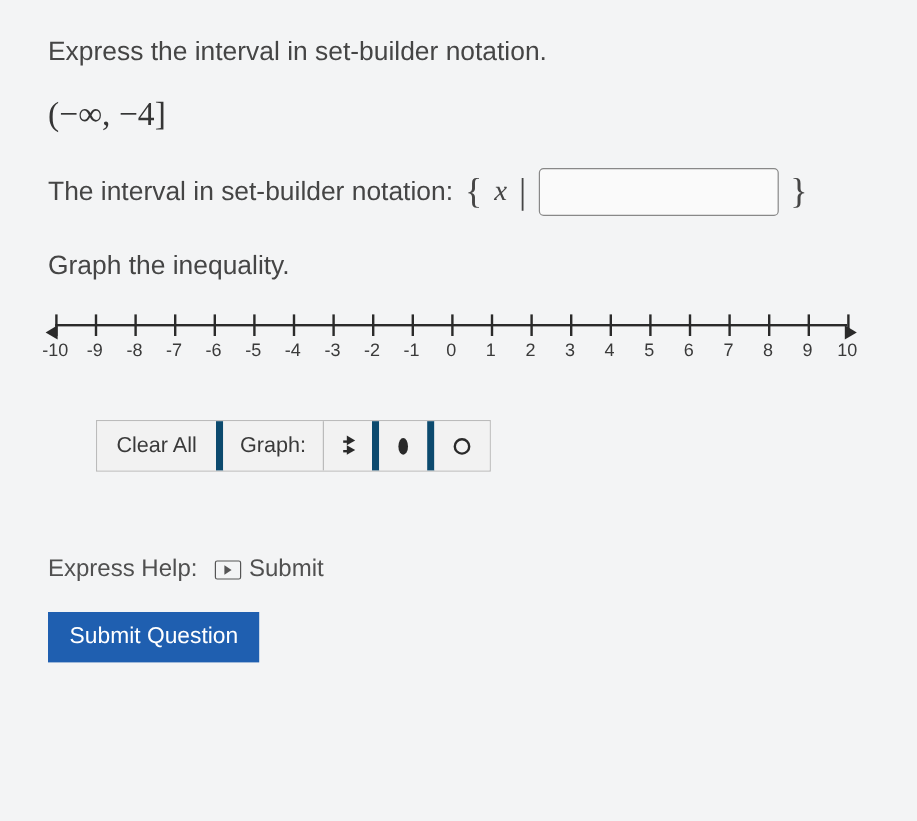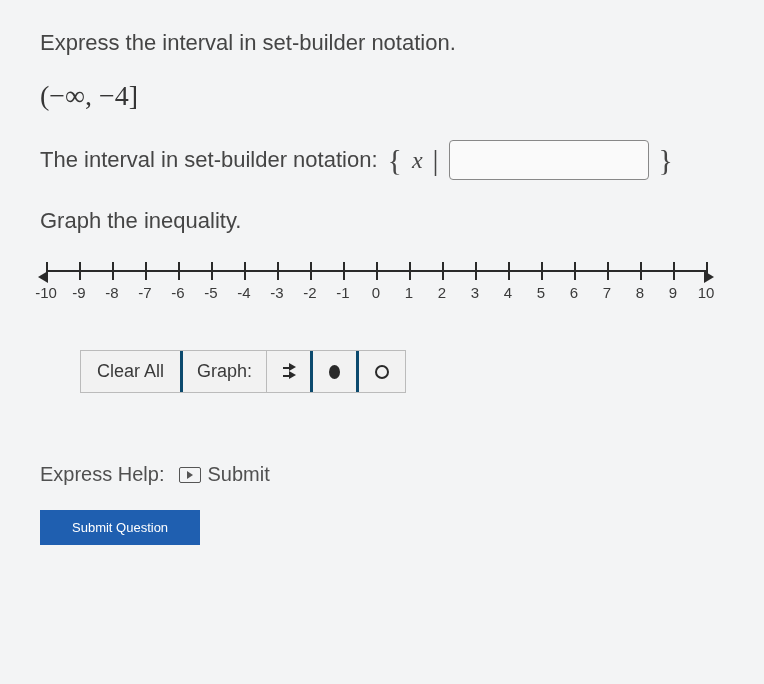--- a/index.html
+++ b/index.html
@@ -93,21 +93,21 @@
     .toolbar {
       display: inline-flex;
       align-items: stretch;
       margin-left: 40px;
       margin-bottom: 70px;
       border: 1px solid #bbb;
       background: #f2f2f2;
     }
     .tb-btn {
       padding: 10px 16px;
-      border-right: 3px solid #0c4a6e;
+      border-right: 6px solid #0c4a6e;
       font-size: 18px;
       color: #3a3a3a;
       display: flex;
       align-items: center;
       cursor: pointer;
       background:#f2f2f2;
     }
     .tb-btn:last-child { border-right: none; }
     .tb-label {
       padding: 10px 14px;
@@ -139,23 +139,23 @@
       display:flex;align-items:center;gap:14px;
     }
     .video-link { display:inline-flex;align-items:center;gap:7px;cursor:pointer;color:#505050; }
     .video-icon{
       width:22px;height:16px;border:1.5px solid #555;border-radius:2px;display:flex;align-items:center;justify-content:center;
     }
     .video-icon::after{content:"";width:0;height:0;border-left:6px solid #555;border-top:4px solid transparent;border-bottom:4px solid transparent;}
 
     .submit-btn {
       display:inline-block;
-      padding: 10px 32px;
+      padding: 10px 18px;
       background: #1f5fb0;
-      color:#fff;font-size:13px;font-weight:500;
+      color:#fff;font-size:19px;font-weight:500;
       border:none;cursor:pointer;
     }
   </style>
 </head>
 <body>
 
 
 
 <div class="problem-text">Express the interval in set-builder notation.</div>
 

